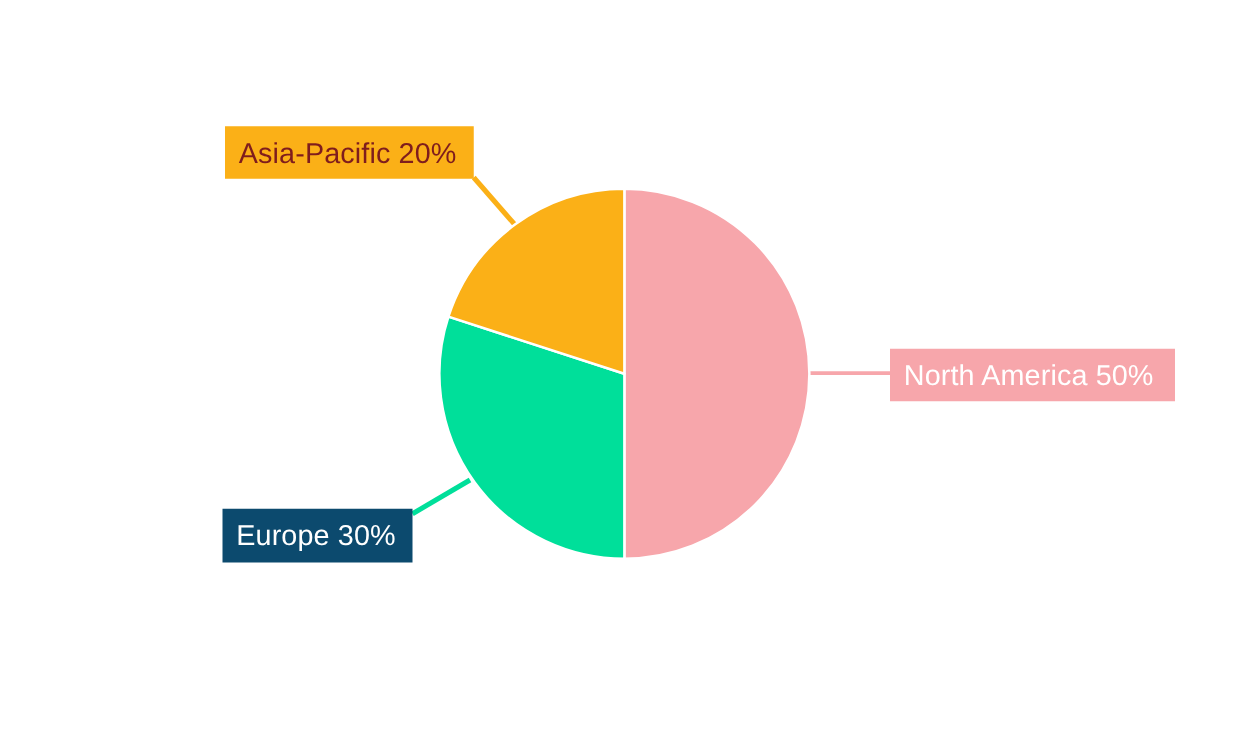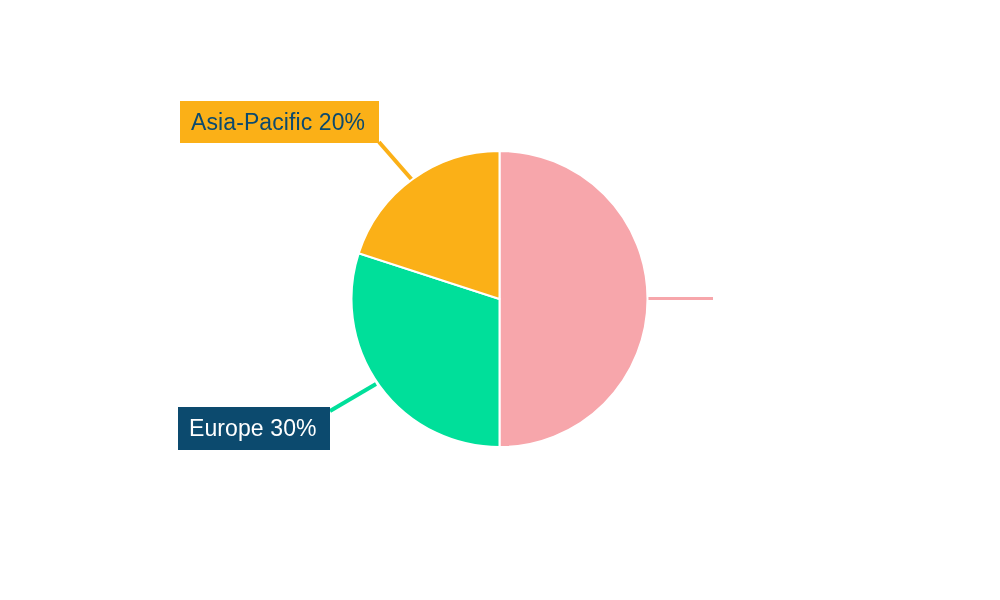--- a/index.html
+++ b/index.html
@@ -77,22 +77,25 @@
 
     <line id="leader-asia-pacific" x1="413" y1="181" x2="379" y2="142" stroke="#fbb017" stroke-width="4"></line>
 
     <path id="wedge-north-america" d="M 499.5 299 L 499.50 151.00 A 148 148 0 0 1 499.50 447.00 Z" fill="#f7a6ab" stroke="#ffffff" stroke-width="2" stroke-linejoin="round"></path>
 
     <path id="wedge-europe" d="M 499.5 299 L 499.50 447.00 A 148 148 0 0 1 358.74 253.27 Z" fill="#00df9a" stroke="#ffffff" stroke-width="2" stroke-linejoin="round"></path>
 
     <path id="wedge-asia-pacific" d="M 499.5 299 L 358.74 253.27 A 148 148 0 0 1 499.50 151.00 Z" fill="#fbb017" stroke="#ffffff" stroke-width="2" stroke-linejoin="round"></path>
   </svg>
 
+  <div class="callout-label" id="label-north-america" style="background: rgb(247, 166, 171); color: rgb(255, 255, 255);">
+    <span>North America 50%</span>
+  </div>
 
   <div class="callout-label" id="label-europe" style="background: #0c4a6e; color: rgb(255, 255, 255);">
     <span>Europe 30%</span>
   </div>
 
-  <div class="callout-label" id="label-asia-pacific" style="background: rgb(251, 176, 23); color: #0c4a6e;">
+  <div class="callout-label" id="label-asia-pacific" style="background: rgb(251, 176, 23); color: #7f1d1d;">
     <span>Asia-Pacific 20%</span>
   </div>
 
 </div>
 
 </body></html>

